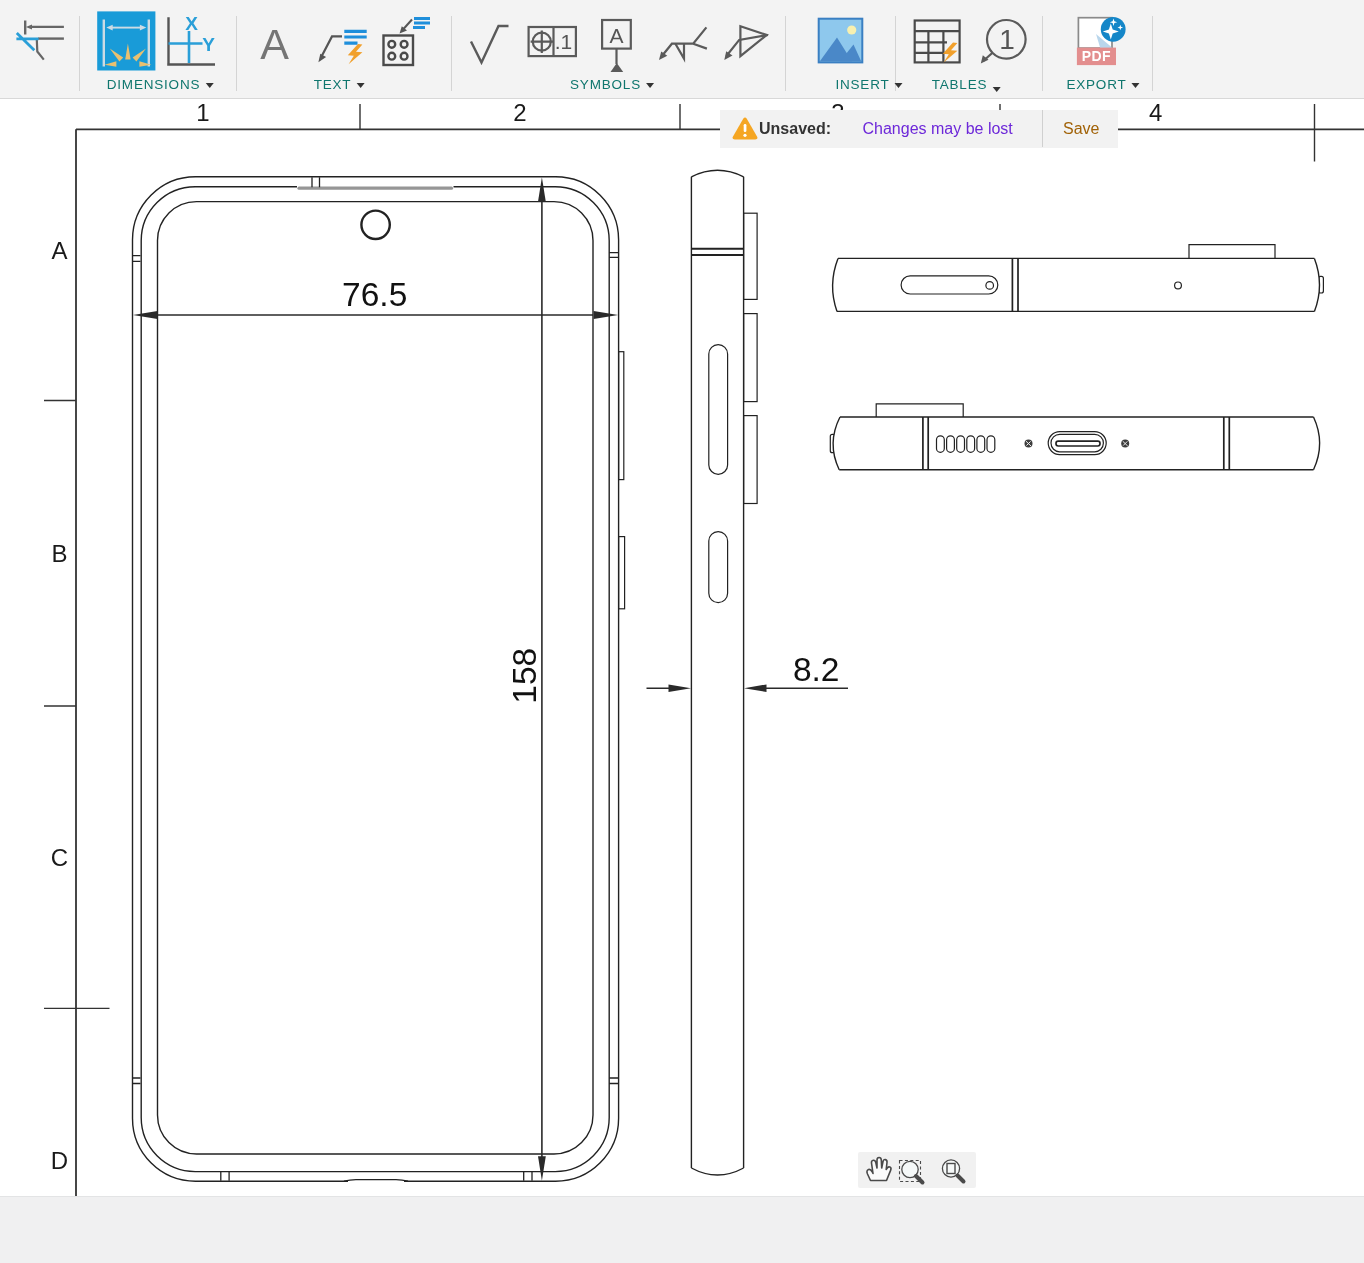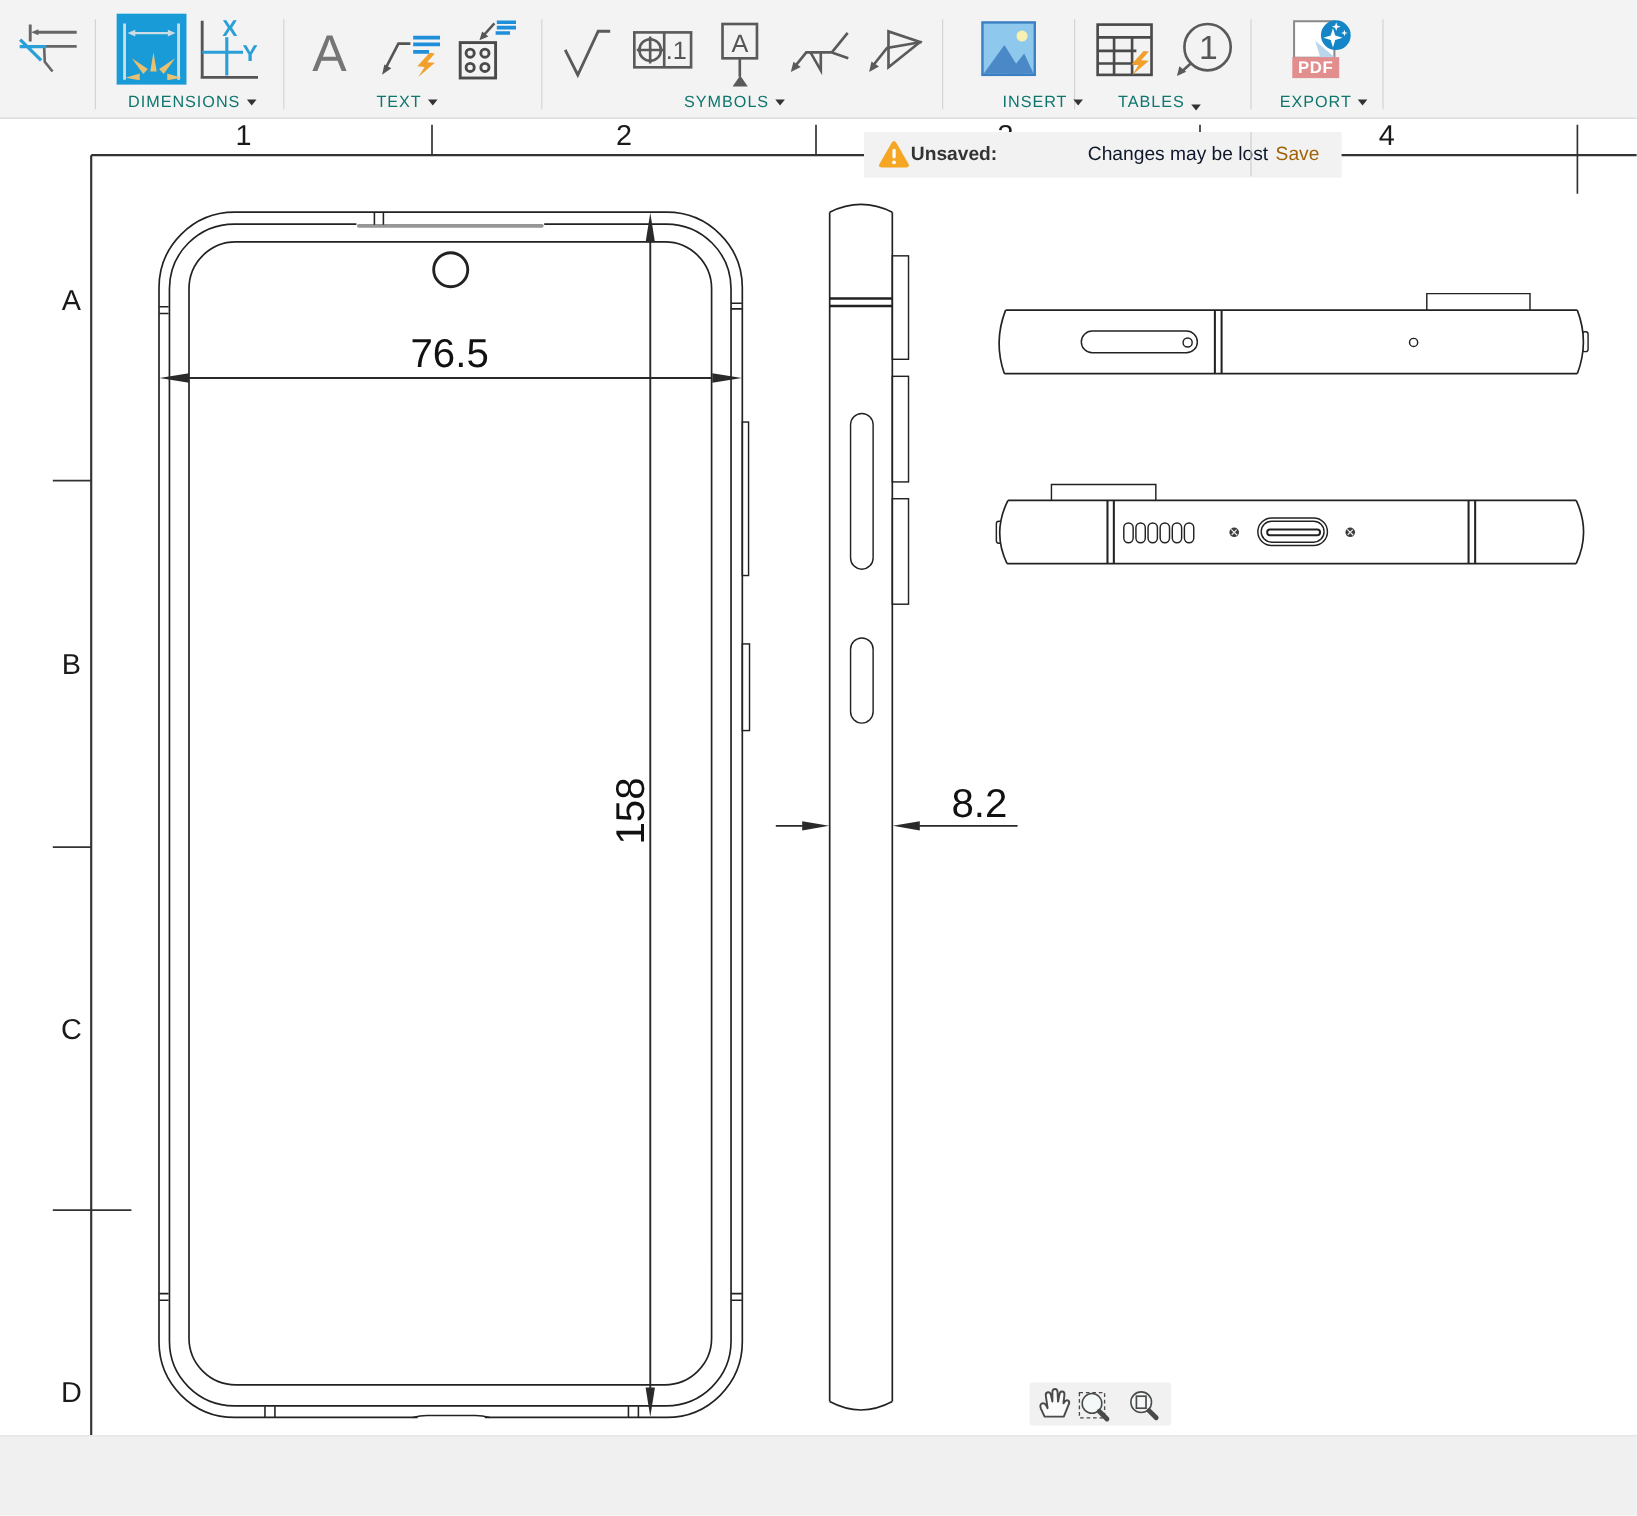--- a/index.html
+++ b/index.html
@@ -5,21 +5,21 @@
 html,body{margin:0;padding:0;width:1364px;height:1263px;overflow:hidden;
   font-family:"Liberation Sans", sans-serif; background:#fff;}
 #toolbar{position:absolute;left:0;top:0;width:1364px;height:99px;background:#f3f3f3;border-bottom:1px solid #d8d8d8;box-sizing:border-box;}
 .sep{position:absolute;top:16px;height:75px;width:1px;background:#d4d4d4;}
 .lbl{position:absolute;top:76px;height:16px;font-size:13.5px;letter-spacing:0.8px;color:#0f766e;white-space:nowrap;transform:translateX(-50%);display:flex;align-items:center;}
 .lbl .car{display:inline-block;width:0;height:0;border-left:4.5px solid transparent;border-right:4.5px solid transparent;border-top:5.5px solid #333;margin-left:5px;margin-top:2px;}
 #sheet{position:absolute;left:0;top:99px;}
 #notif{position:absolute;left:720px;top:110px;width:398px;height:38px;background:#f2f2f2;font-size:16px;color:#333;}
 #notif span{top:10px;}
 #notif .bold{font-weight:bold;}
-#notif .msg{color:#0f172a;margin-left:44px;}
+#notif .msg{color:#6d28d9;}
 #notif .vsep{width:1px;height:37px;background:#d0d0d0;position:absolute;left:322px;top:0px;}
 #notif .save{position:absolute;left:343px;color:#a16207;}
 #navbar{position:absolute;left:858px;top:1152px;width:118px;height:36px;background:#f1f1f1;border-radius:2px;}
 #bottomstrip{position:absolute;left:0;top:1196px;width:1364px;height:67px;background:#f0f0f1;border-top:1px solid #e3e4e5;box-sizing:border-box;}
 svg text{font-family:"Liberation Sans", sans-serif;}
 </style>
 </head>
 <body>
 <div id="toolbar">
   <svg id="tbicons" width="1364" height="99" viewBox="0 0 1364 99" style="position:absolute;left:0;top:0;">

